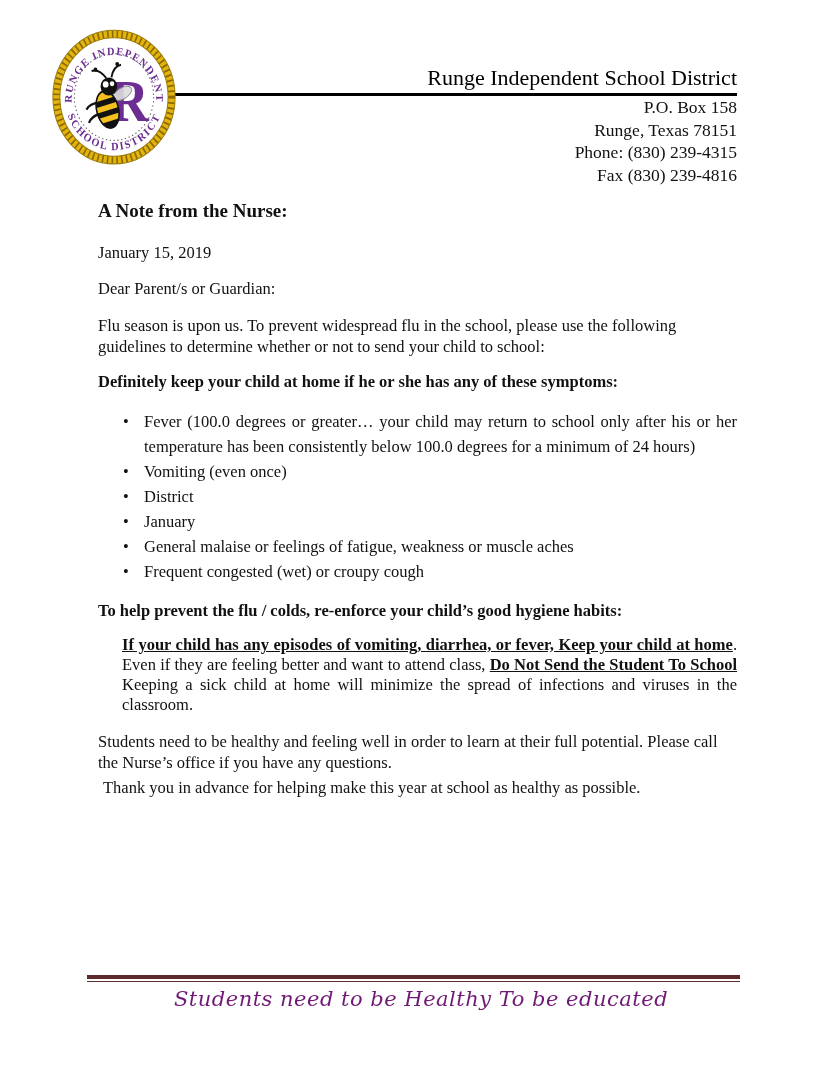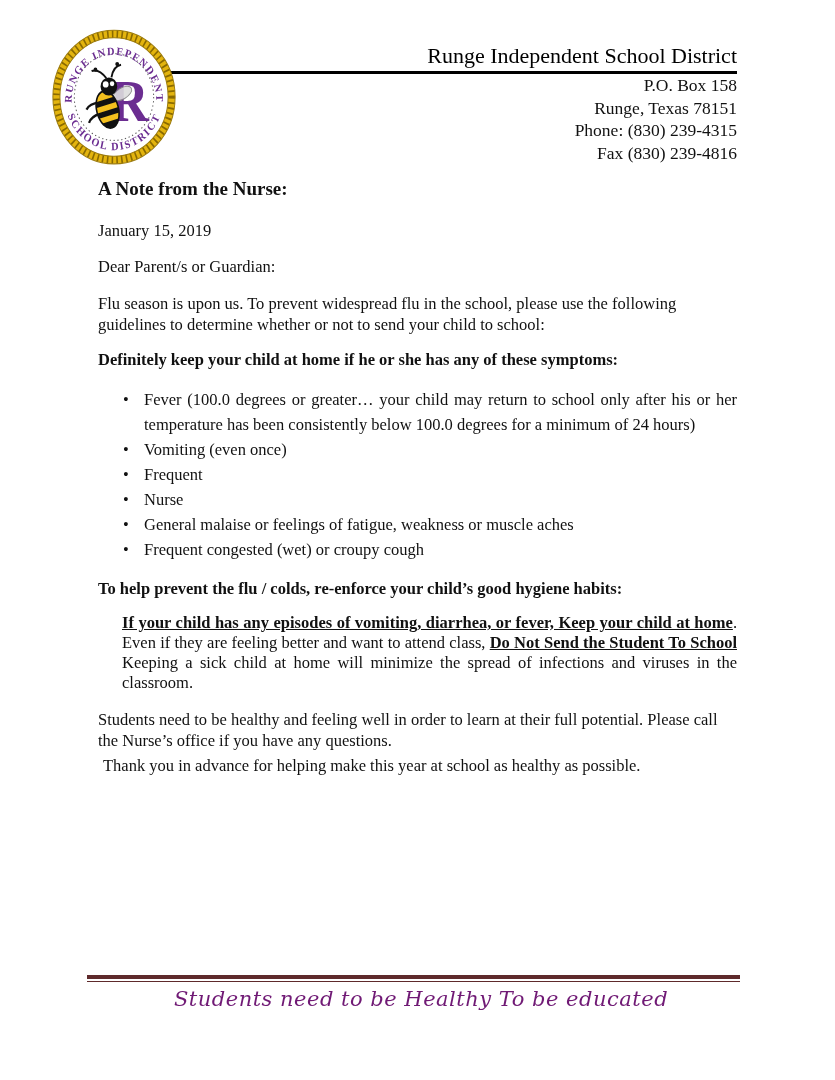--- a/index.html
+++ b/index.html
@@ -7,21 +7,21 @@
     position:relative; width:835px; height:1080px; margin:0 auto;
     background:#ffffff; overflow:hidden;
     font-family:"Liberation Serif", serif; color:#111;
   }
   
   .logo { position:absolute; left:50px; top:27px; width:128px; height:140px; }
   .logo svg { width:100%; height:100%; }
   .seal-arc { font-family:"Liberation Serif", serif; font-weight:bold; font-size:16px; letter-spacing:2px; fill:#6B2D91; }
   .seal-arc-bottom { letter-spacing:2.5px; }
   .seal-r { font-family:"Liberation Serif", serif; font-weight:bold; font-size:84px; fill:#6B2D91; }
-  .header-right { margin:42px 98px 0 165px; text-align:right; }
+  .header-right { margin:64px 98px 0 165px; text-align:right; }
   .district-name {
     font-size:22px; line-height:28px; color:#000;
     border-bottom:3px solid #000; padding-bottom:1px;
   }
   .addr { font-size:17.5px; line-height:21.5px; padding-top:1px; }
   
   .body { margin:0 98px; font-size:16.5px; line-height:21px; }
   .body p { margin:0; }
   h2.note { margin:13px 0 0; font-size:19px; line-height:23px; font-weight:bold; }
   p.date        { margin-top:20px; }
@@ -121,22 +121,22 @@
 
     <p class="salutation">Dear Parent/s or Guardian:</p>
 
     <p class="intro">Flu season is upon us. To prevent widespread flu in the school, please use the following guidelines to determine whether or not to send your child to school:</p>
 
     <p class="sec-head">Definitely keep your child at home if he or she has any of these symptoms:</p>
 
     <ul class="blist">
       <li>Fever (100.0 degrees or greater… your child may return to school only after his or her temperature has been consistently below 100.0 degrees for a minimum of 24 hours)</li>
       <li>Vomiting (even once)</li>
-      <li>Frequent</li>
-      <li>Nurse</li>
+      <li>District</li>
+      <li>January</li>
       <li>General malaise or feelings of fatigue, weakness or muscle aches</li>
       <li>Frequent congested (wet) or croupy cough</li>
     </ul>
 
     <p class="sec-head2">To help prevent the flu / colds, re-enforce your child’s good hygiene habits:</p>
 
 
     <p class="warning"><span class="bu">If your child has any episodes of vomiting, diarrhea, or fever, Keep your child at home</span><span>. Even if they are feeling better and want to attend class, </span><span class="bu">Do Not Send the Student To School</span><span> Keeping a sick child at home will minimize the spread of infections and viruses in the classroom.</span></p>
 
     <p class="closing1">Students need to be healthy and feeling well in order to learn at their full potential. Please call the Nurse’s office if you have any questions.</p>

